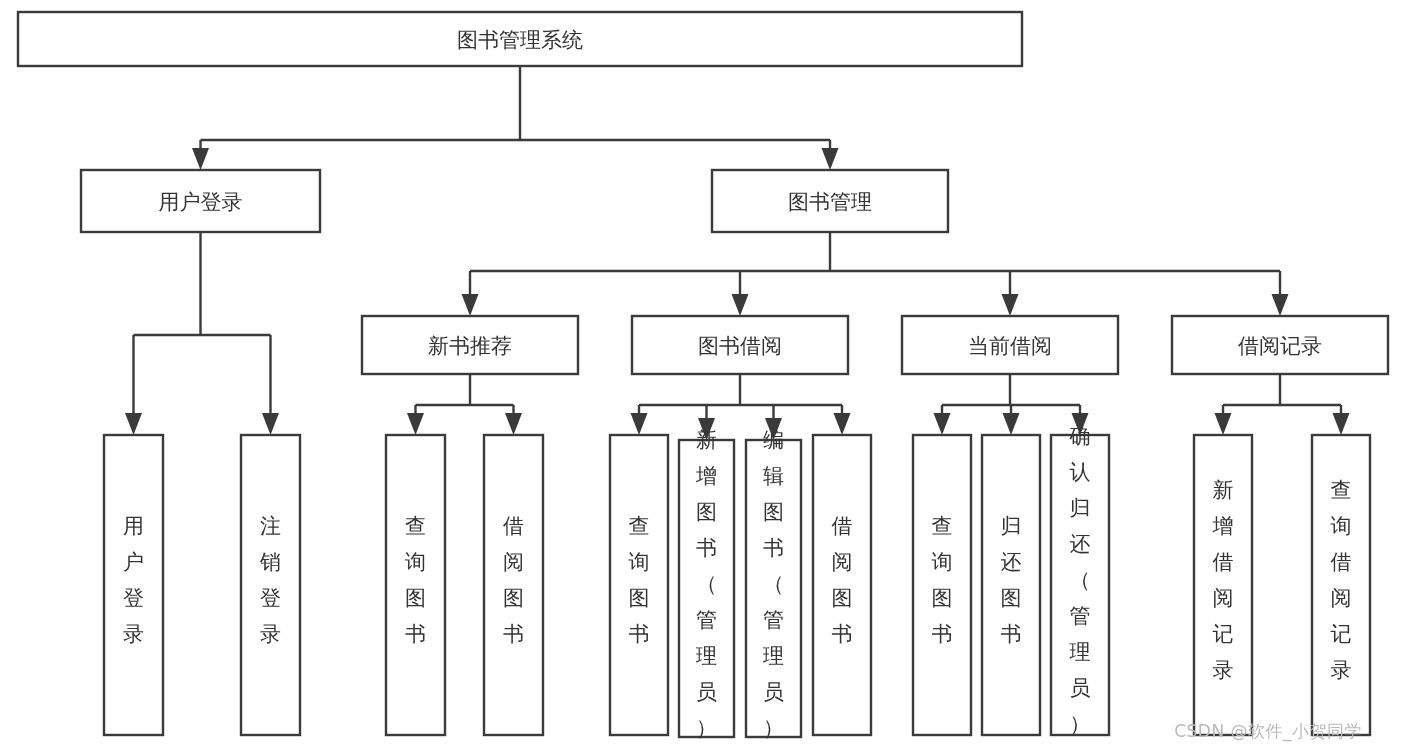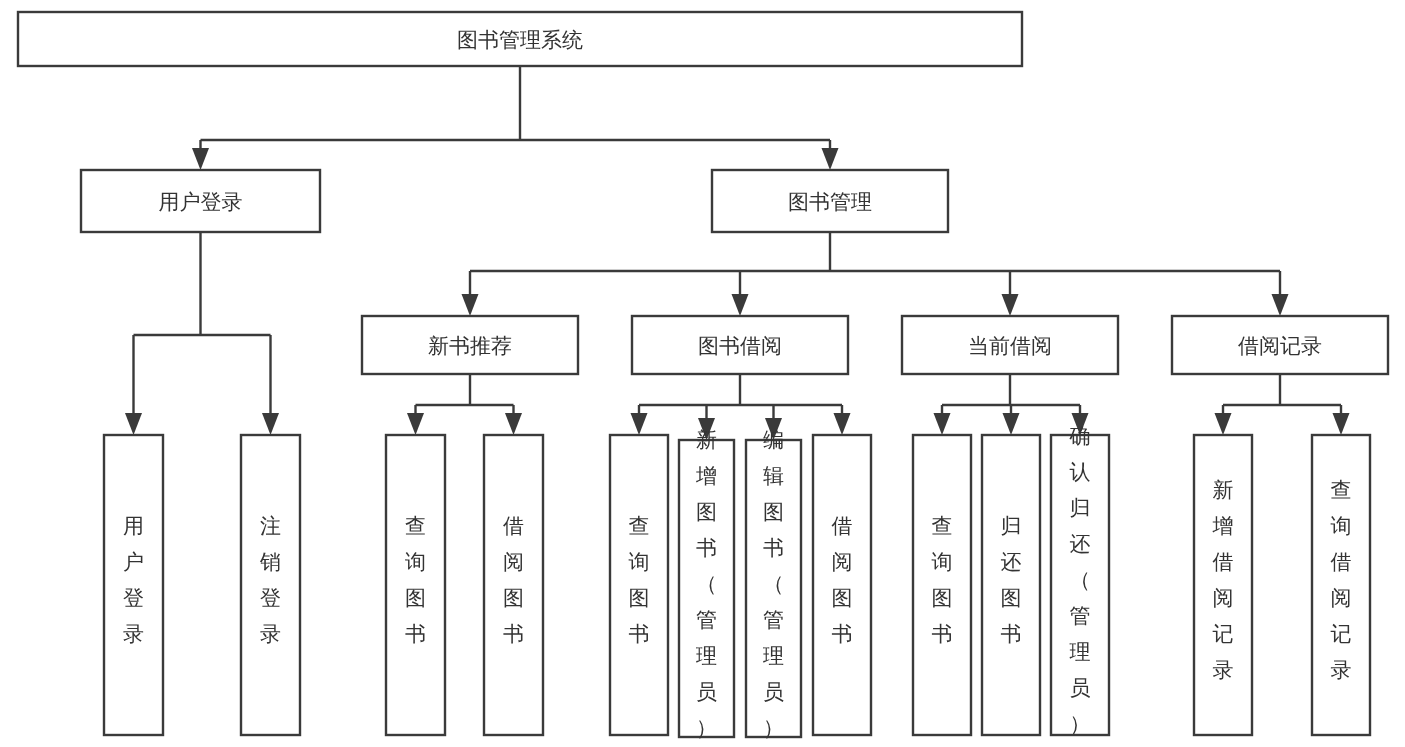--- a/index.html
+++ b/index.html
@@ -201,13 +201,14 @@
           <rect x="1194" y="435" width="58" height="300" class="node-box"></rect>
           <text x="1223" class="node-label-v"><tspan x="1223" y="497">新</tspan><tspan x="1223" y="533">增</tspan><tspan x="1223" y="569">借</tspan><tspan x="1223" y="605">阅</tspan><tspan x="1223" y="641">记</tspan><tspan x="1223" y="677">录</tspan></text>
         </g>
         <g>
           <rect x="1312" y="435" width="58" height="300" class="node-box"></rect>
           <text x="1341" class="node-label-v"><tspan x="1341" y="497">查</tspan><tspan x="1341" y="533">询</tspan><tspan x="1341" y="569">借</tspan><tspan x="1341" y="605">阅</tspan><tspan x="1341" y="641">记</tspan><tspan x="1341" y="677">录</tspan></text>
         </g>
       </g>
   </svg>
 
+  <div class="watermark">CSDN @软件_小贺同学</div>
 </div>
 
 </body></html>

